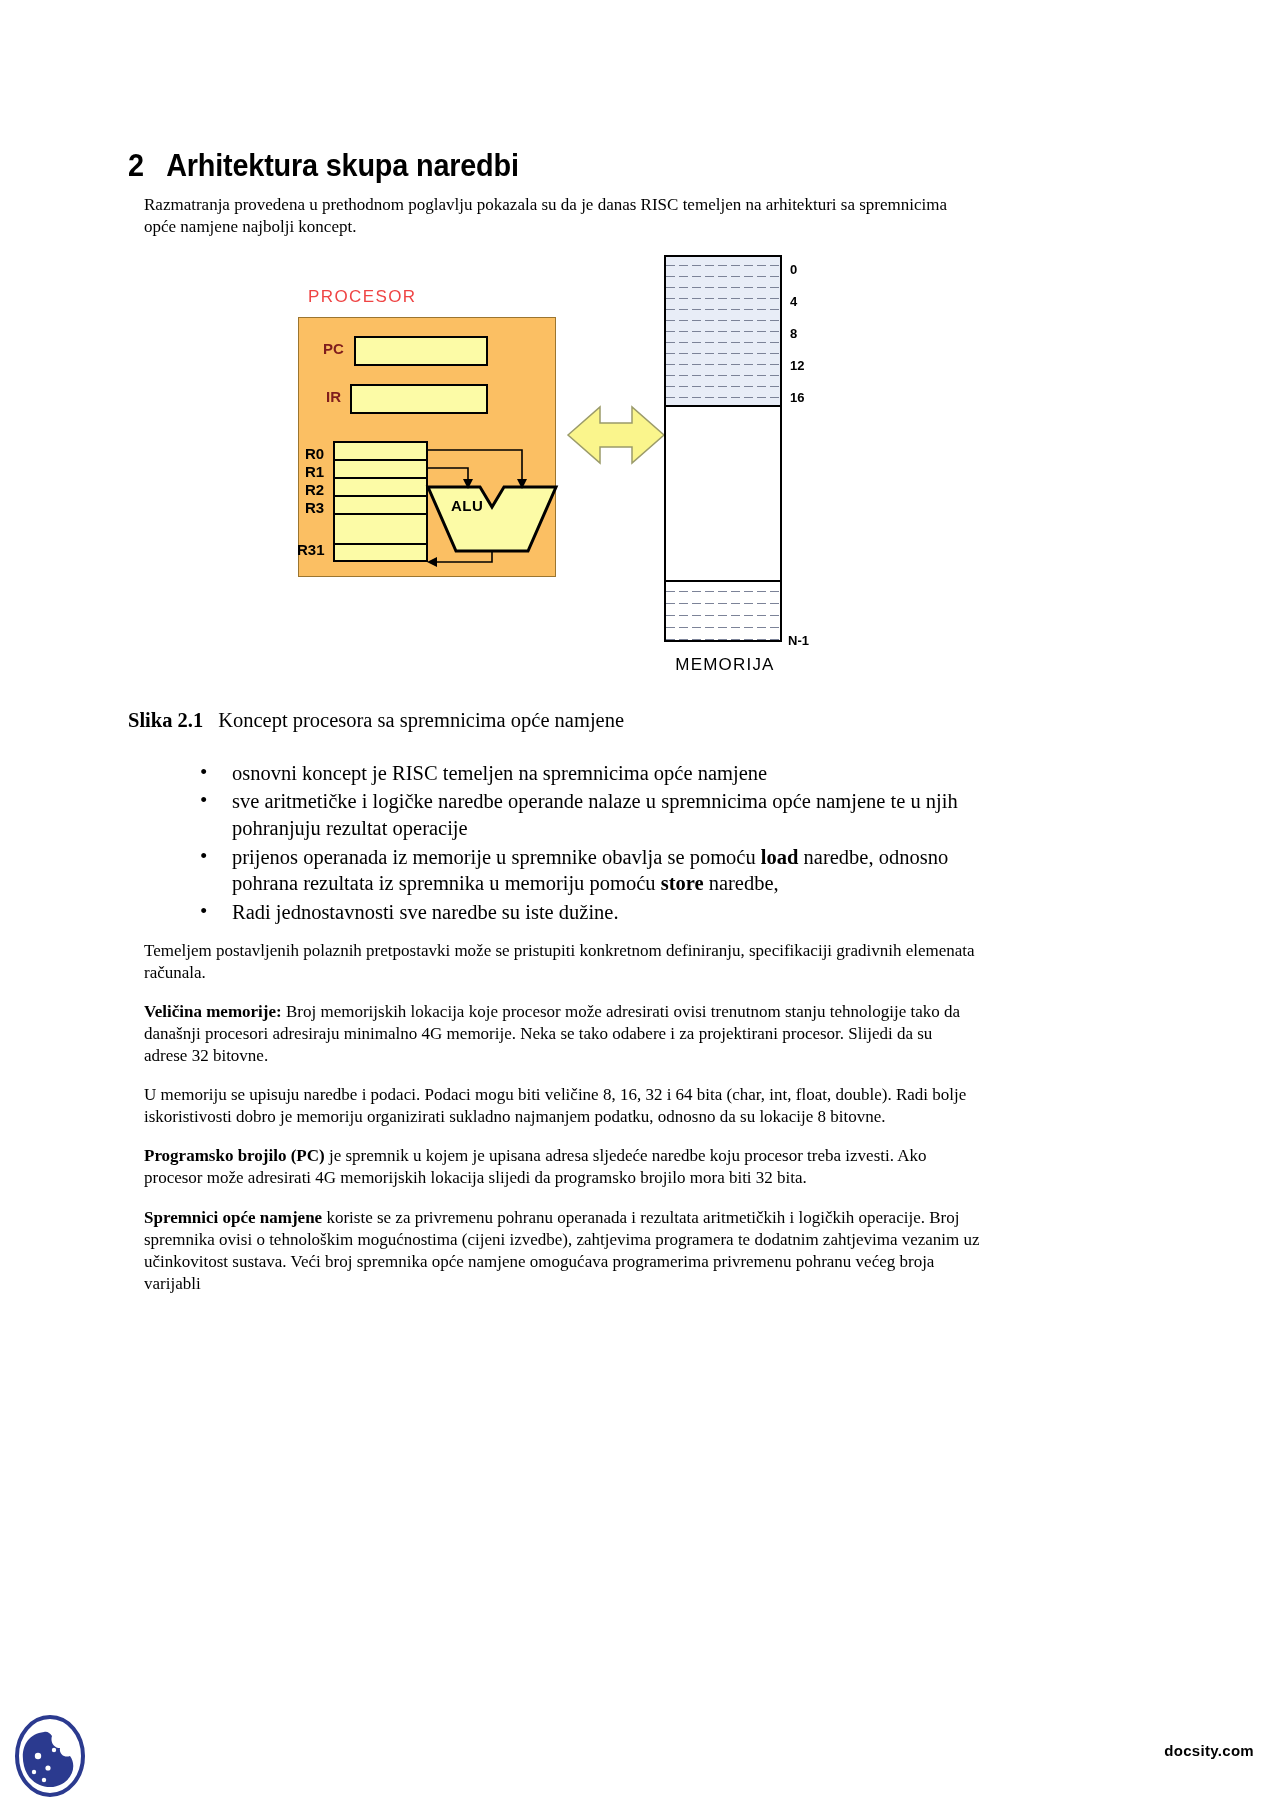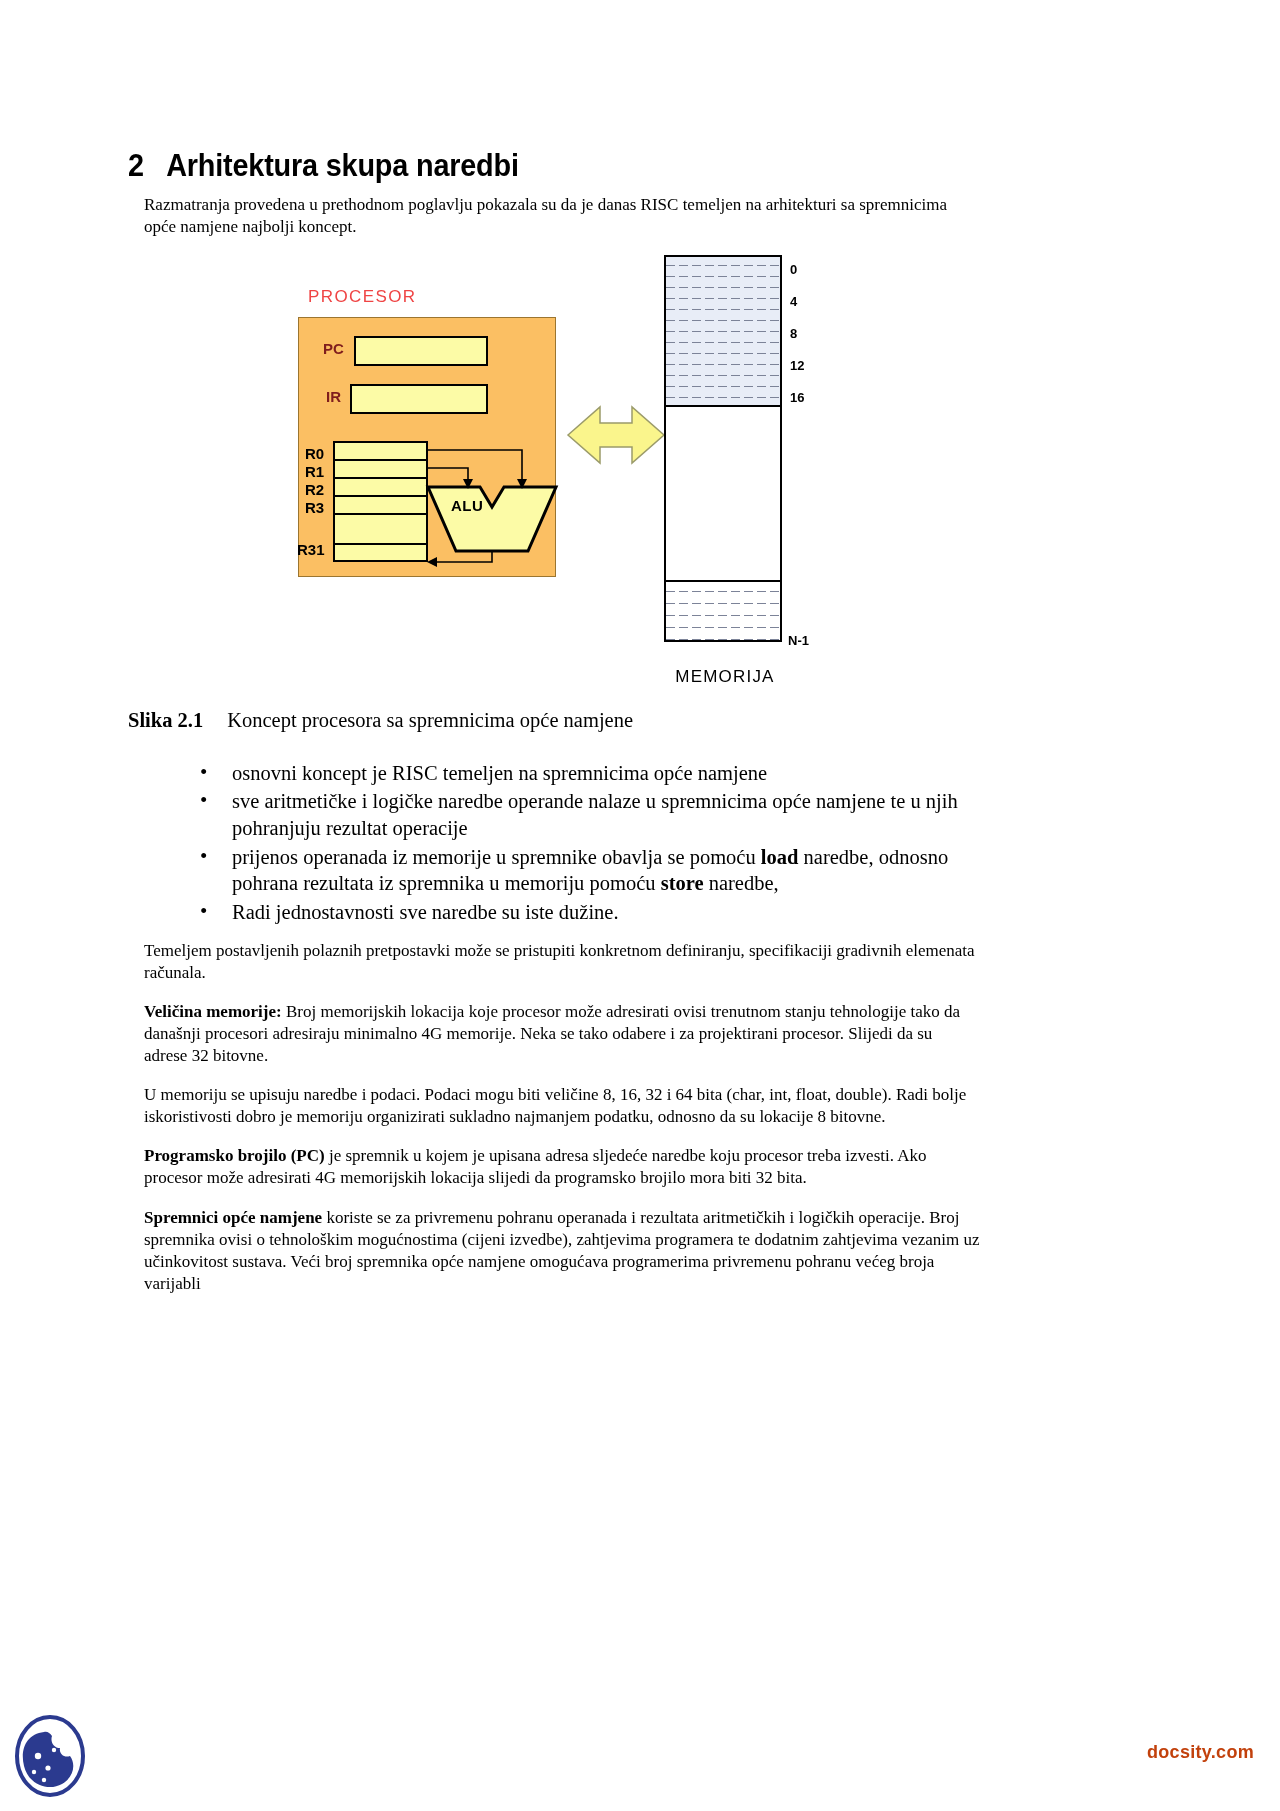--- a/index.html
+++ b/index.html
@@ -73,21 +73,21 @@
     font-size: 21px;
     line-height: 1.30;
   }
 
   .caption {
     font-size: 20.5px;
     line-height: 1.30;
     margin: 0 0 26px 0;
   }
   .caption .lbl { font-weight: bold; }
-  .caption .txt { margin-left: 24px; }
+  .caption .txt { margin-left: 15px; }
 
   
   .figure {
     position: relative;
     height: 452px;
     margin: 8px 0 0 0;
   }
 
   
   .proc-label {
@@ -224,21 +224,21 @@
   .addr {
     position: absolute;
     font-family: "Liberation Sans", sans-serif;
     font-weight: bold;
     font-size: 13px;
     color: #000;
   }
   .mem-caption {
     position: absolute;
     left: 517px;
-    top: 412px;
+    top: 400px;
     width: 160px;
     text-align: center;
     font-family: "Liberation Sans", sans-serif;
     font-size: 17px;
     letter-spacing: 1.2px;
   }
 
   
   .footer-logo {
     position: absolute;
@@ -246,22 +246,22 @@
     top: 1714px;
     width: 72px;
     height: 84px;
   }
   .docsity-mark {
     position: absolute;
     right: 26px;
     top: 1742px;
     font-family: "Liberation Sans", sans-serif;
     font-weight: bold;
-    font-size: 18px;
-    color: #c2410c;
+    font-size: 15px;
+    color: #000000;
     letter-spacing: 0.3px;
   }
 </style>
 </head>
 <body>
 
 <div class="page">
 
   <div class="content">
 

